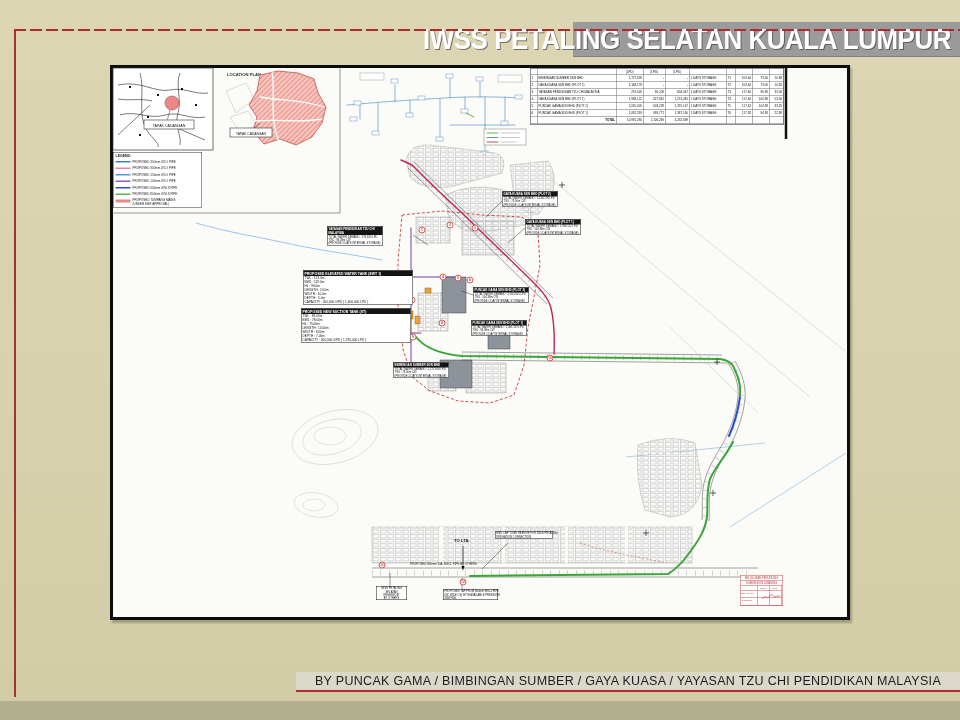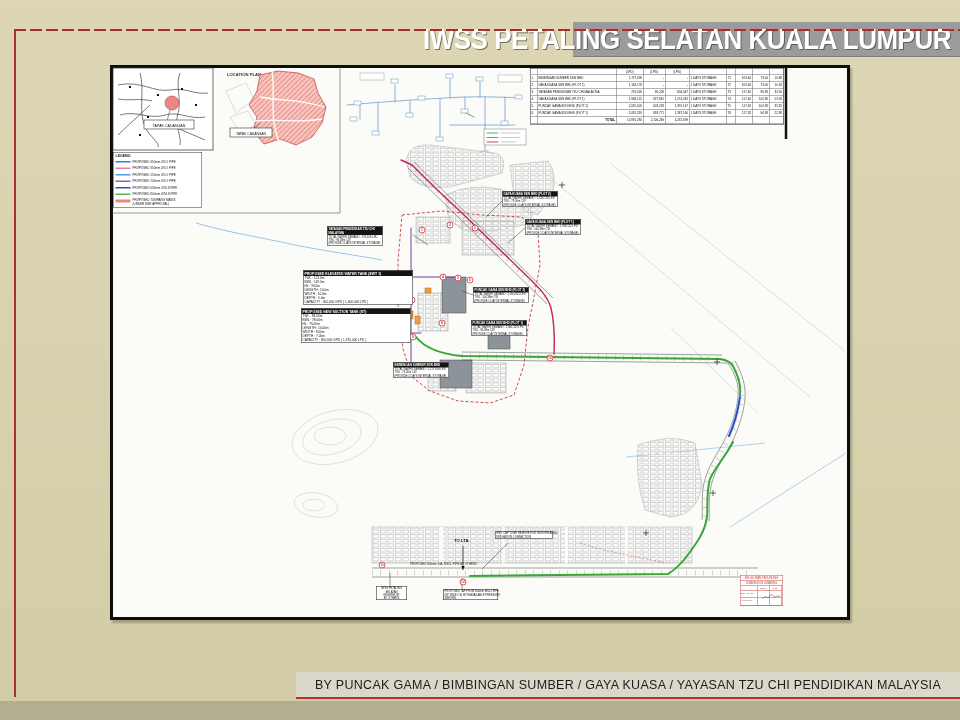--- a/index.html
+++ b/index.html
@@ -51,21 +51,21 @@
   .tb-grid{display:grid;grid-template-columns:34px 24px 24px;font-size:5px;}
   .tb-grid b{font-weight:400;border-right:1px solid #c84848;border-bottom:1px solid #c84848;
     padding:1px;min-height:12px;position:relative;}
   .tb-grid b.hd{min-height:7px;text-align:center;}
   .sig{position:absolute;right:2px;top:30px;width:40px;height:26px;}
   
   .caption{position:absolute;left:36px;top:620px;width:908px;height:47px;background:#ebe8d2;
     display:flex;flex-direction:column;align-items:center;justify-content:center;}
   .caption div{font-size:18.5px;font-weight:700;color:#141414;letter-spacing:-0.2px;
     transform:scaleX(0.97);white-space:nowrap;line-height:22px;}
-  .credits{position:absolute;left:296px;top:672px;right:0;height:27px;background:#dbd8ca;
+  .credits{position:absolute;left:296px;top:672px;right:0;height:20px;background:#dbd8ca;
     border-bottom:2px solid #b03030;display:flex;align-items:center;justify-content:center;box-sizing:border-box;}
   .credits span{font-size:12.5px;color:#1c1c1c;letter-spacing:0.3px;white-space:nowrap;}
   .bstrip{position:absolute;left:0;top:701px;width:960px;height:19px;background:#b2ae90;}
   svg text{font-family:"Liberation Sans",sans-serif;}
 </style>
 </head>
 <body>
 
 <div id="stage">
 

